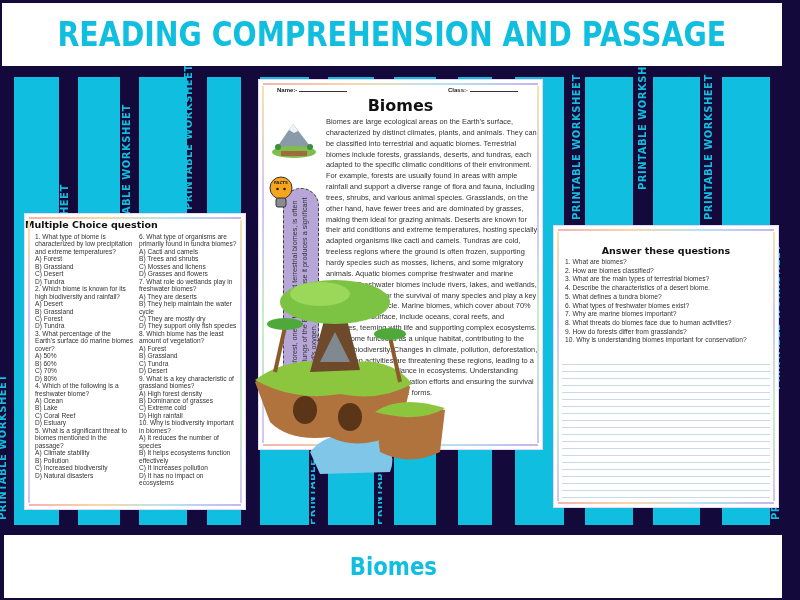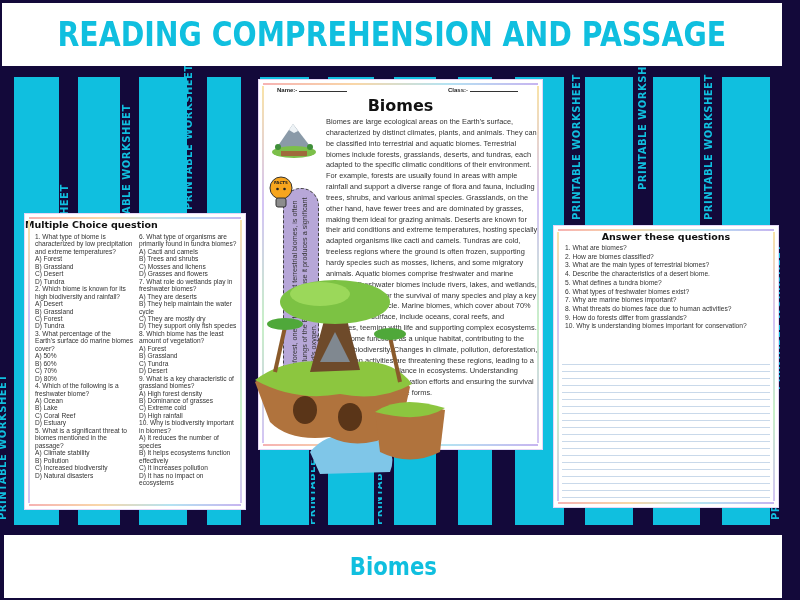--- a/index.html
+++ b/index.html
@@ -31,21 +31,21 @@
   .ns-row span.line { display: inline-block; width: 48px; border-bottom: 1px solid #333; margin-left: 2px; }
   .p-title { text-align: center; font-family: "DejaVu Sans", sans-serif; font-weight: bold; font-size: 16px; color: #111; margin-top: 3px; }
   .p-body { position: absolute; left: 67px; top: 37px; width: 212px; font-size: 7.4px; line-height: 10.85px; color: #333; }
   .mountain { position: absolute; left: 12px; top: 40px; width: 46px; height: 40px; }
   .facts-box { position: absolute; left: 24px; top: 108px; width: 36px; height: 240px; background: #b7a7d8; border-radius: 18px 18px 0 0; border: 1px dashed #444; }
   .facts-text { position: absolute; left: 6px; bottom: 8px; width: 230px; transform-origin: left bottom; transform: rotate(-90deg) translate(0, 28px); font-size: 7.2px; line-height: 9.5px; color: #333; white-space: normal; }
   .bulb { position: absolute; left: 10px; top: 96px; width: 24px; height: 36px; }
 
   
   #answer-sheet { left: 553px; top: 225px; width: 226px; height: 283px; }
-  .a-title { text-align: center; font-family: "DejaVu Sans", sans-serif; font-size: 9.5px; font-weight: bold; color: #111; margin-top: 5px; }
+  .a-title { text-align: center; font-family: "DejaVu Sans", sans-serif; font-size: 9.5px; font-weight: bold; color: #111; margin-top: 19px; }
   .a-list { padding: 2px 0 0 11px; font-size: 6.7px; line-height: 8.7px; color: #333; list-style: none; }
   .lines { position: absolute; left: 8px; right: 8px; top: 132px; bottom: 8px; background: repeating-linear-gradient(180deg, transparent 0 6px, #c9d9ea 6px 7px); }
 
   .island { position: absolute; left: 250px; top: 262px; width: 200px; height: 215px; }
 </style>
 </head>
 <body>
 
 <div>
   <div class="stripe" style="left:14px;width:45px;"></div>

